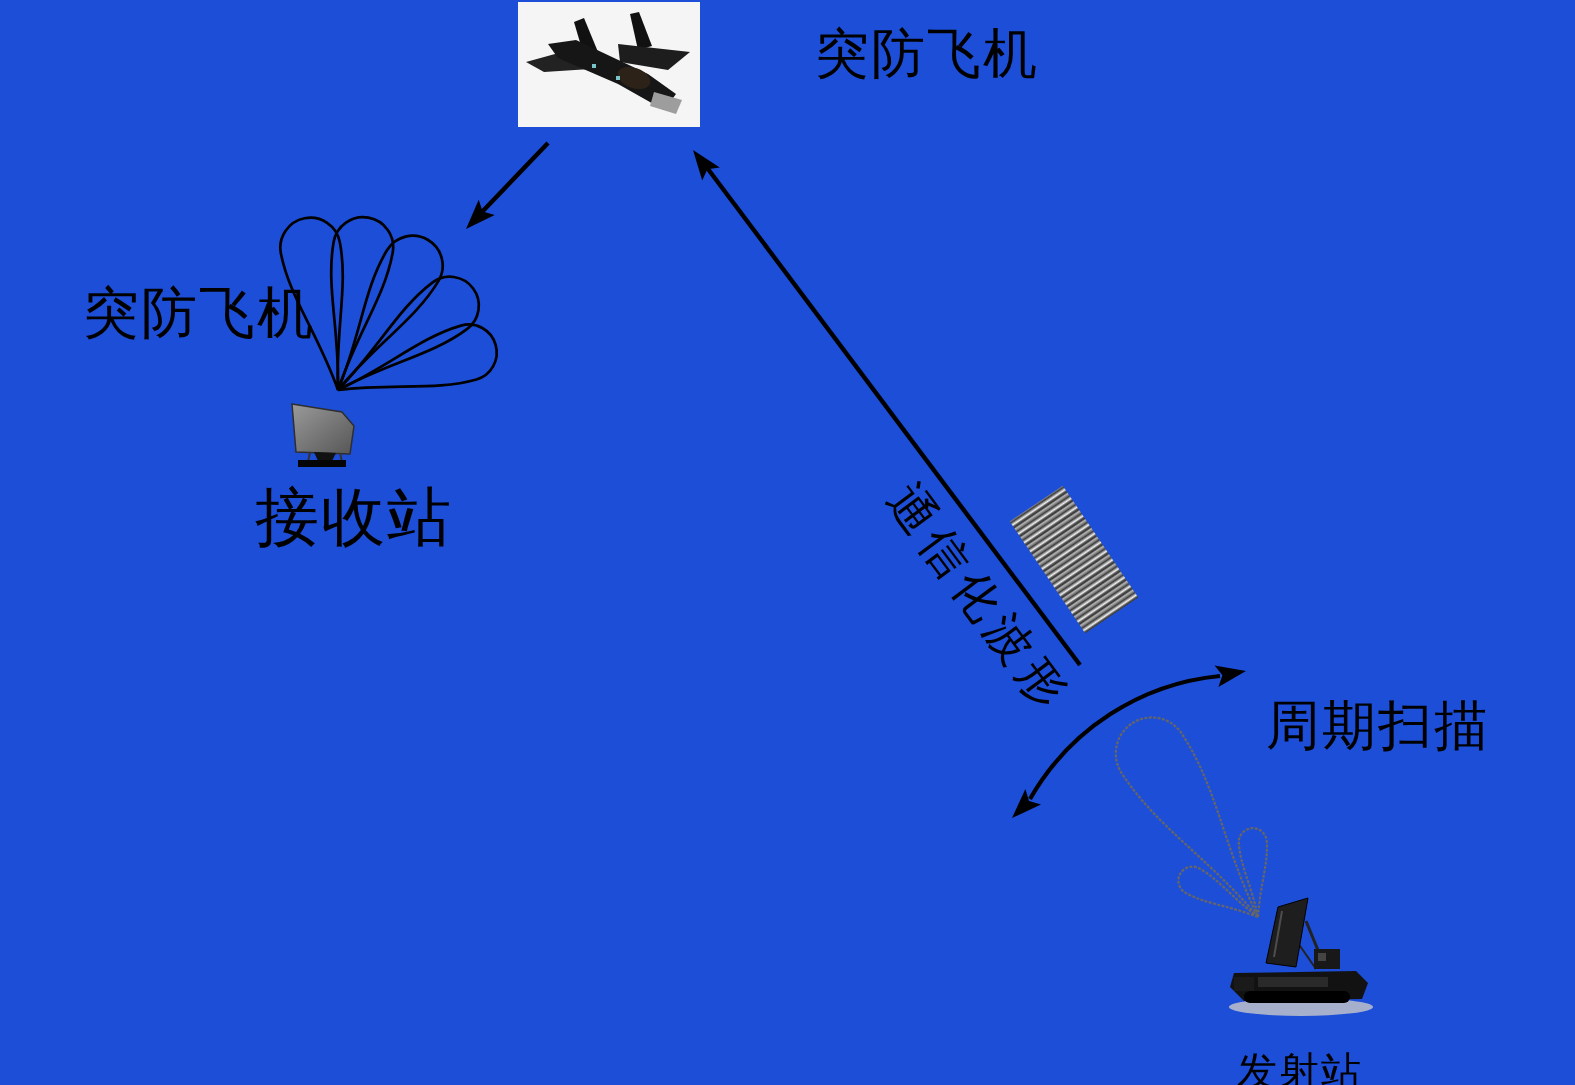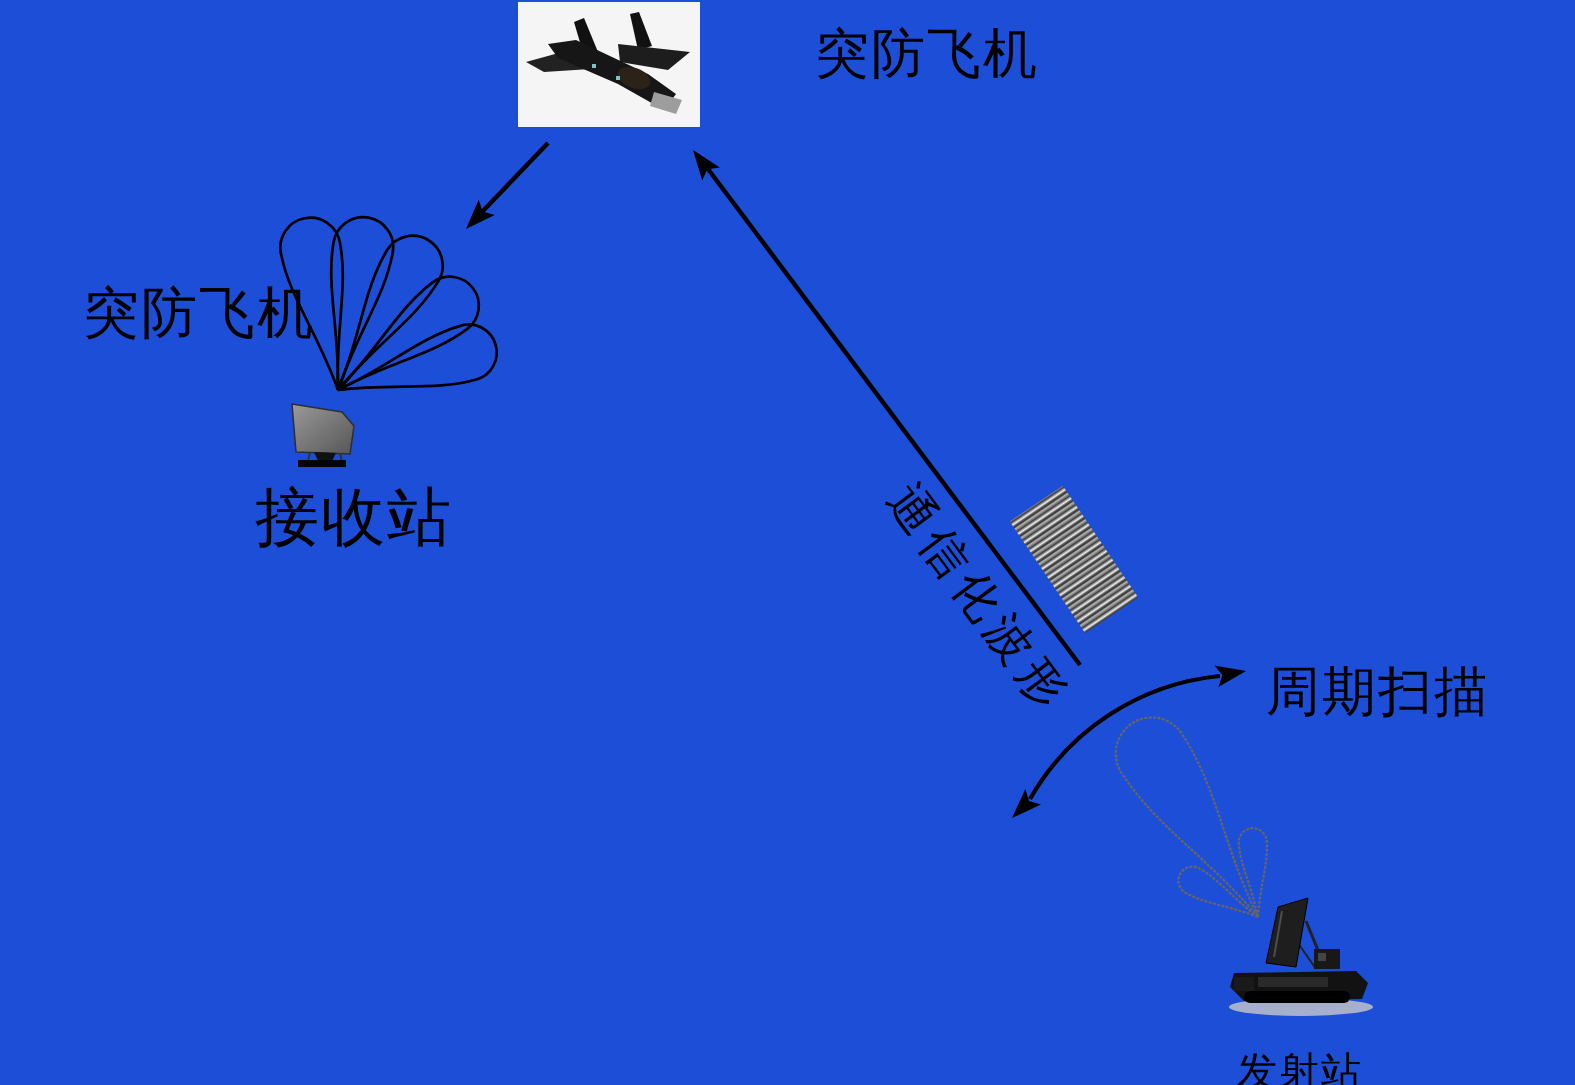--- a/index.html
+++ b/index.html
@@ -15,21 +15,21 @@
     position:absolute;
     color:#000;
     font-size:54px;
     line-height:1.05;
     white-space:nowrap;
     letter-spacing:2px;
   }
   .label-aircraft      {left:815px; top:26px;}
   .label-digital-beam  {left:83px;  top:284px; font-size:56px;}
   .label-receive       {left:255px; top:484px; font-size:64px;}
-  .label-periodic-scan {left:1266px;top:664px;}
+  .label-periodic-scan {left:1266px;top:698px;}
   .label-transmit      {left:1237px;top:1051px;font-size:40px;}
   .label-comm-waveform {
     left:898px; top:466px;
     font-size:47px;
     letter-spacing:7px;
     transform:rotate(53.4deg);
     transform-origin:left center;
   }
   #waveform-strip{
     position:absolute;

